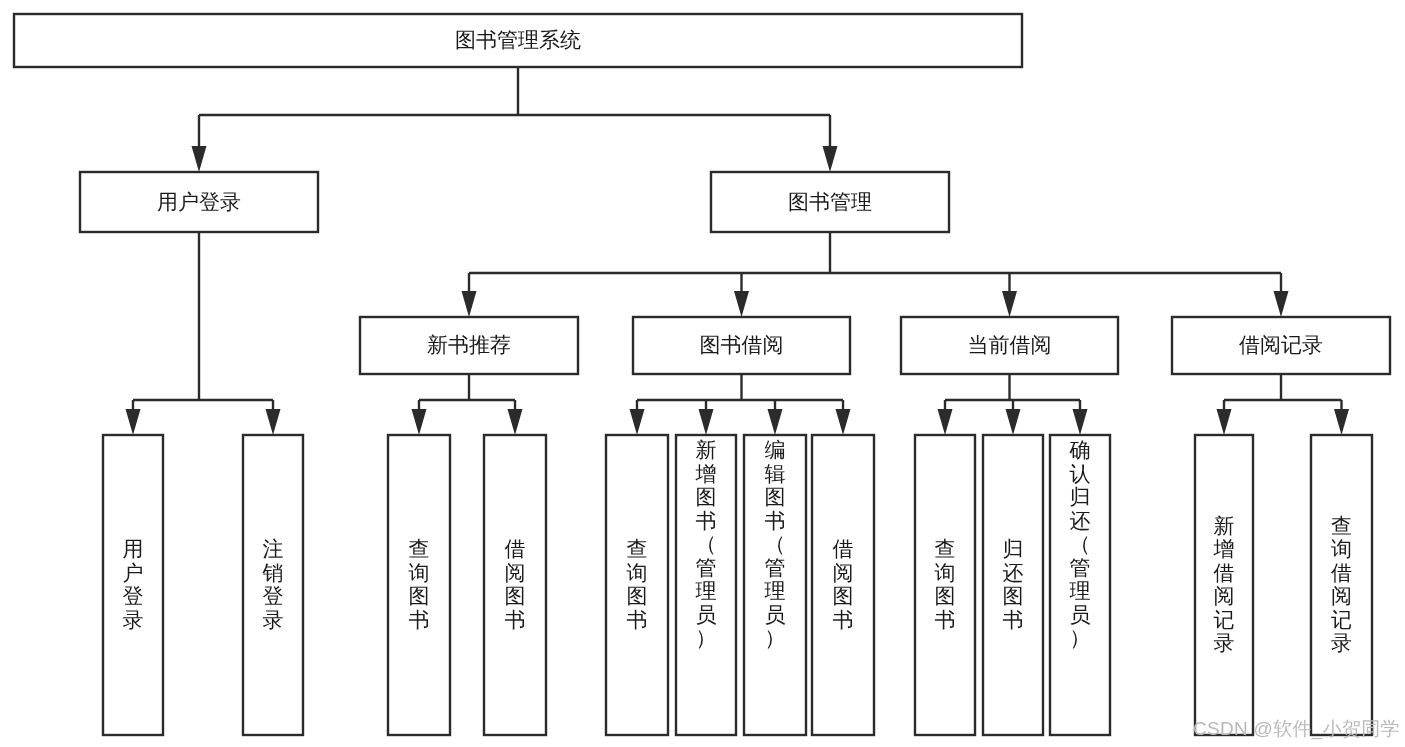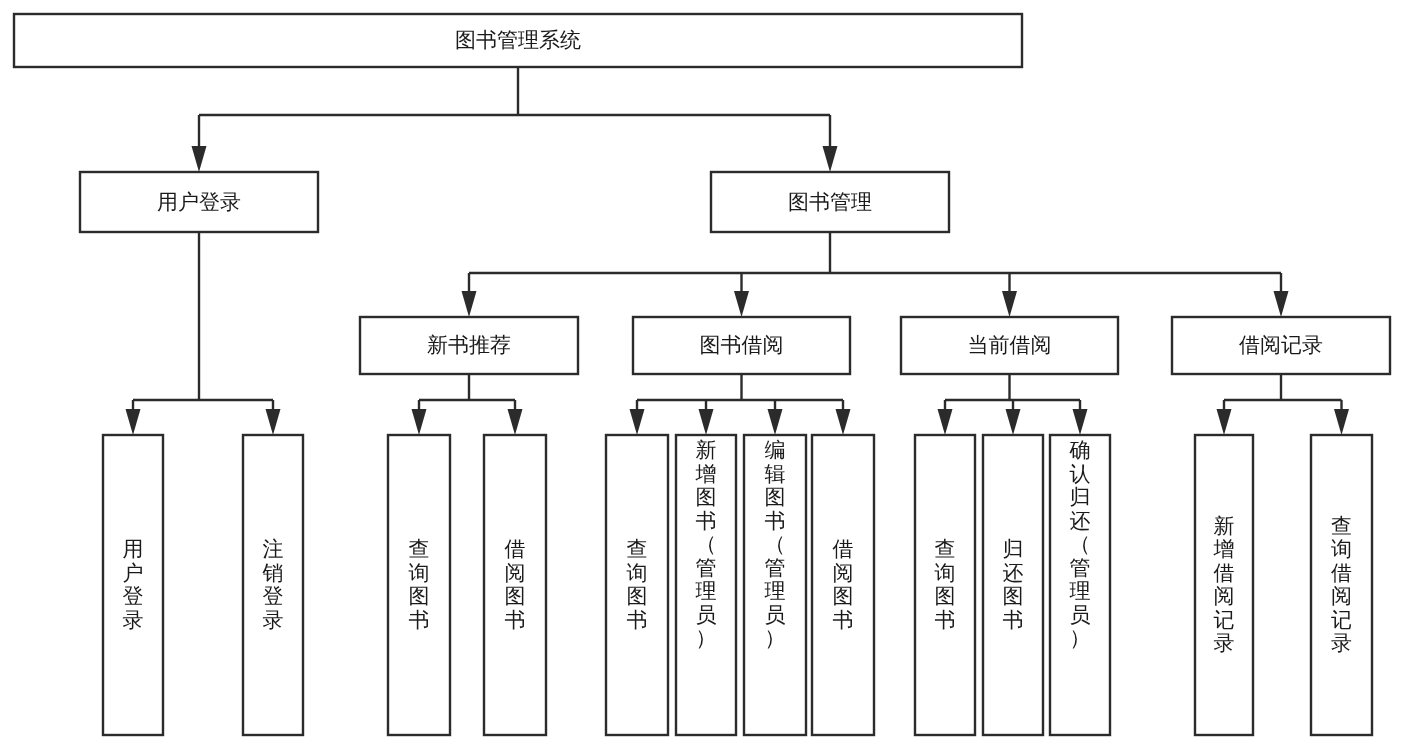--- a/index.html
+++ b/index.html
@@ -203,14 +203,15 @@
           <rect class="node-box" x="1195" y="435" width="58" height="300"></rect>
           <text class="node-label-v" x="1224" y="532.83"><tspan x="1224" dy="0">新</tspan><tspan x="1224" dy="23.5">增</tspan><tspan x="1224" dy="23.5">借</tspan><tspan x="1224" dy="23.5">阅</tspan><tspan x="1224" dy="23.5">记</tspan><tspan x="1224" dy="23.5">录</tspan></text>
         </g>
         <g>
           <rect class="node-box" x="1311" y="435" width="61" height="300"></rect>
           <text class="node-label-v" x="1341.5" y="532.83"><tspan x="1341.5" dy="0">查</tspan><tspan x="1341.5" dy="23.5">询</tspan><tspan x="1341.5" dy="23.5">借</tspan><tspan x="1341.5" dy="23.5">阅</tspan><tspan x="1341.5" dy="23.5">记</tspan><tspan x="1341.5" dy="23.5">录</tspan></text>
         </g>
       </g>
   </svg>
 
+  <div class="watermark">CSDN @软件_小贺同学</div>
 
 </div>
 
 </body></html>

